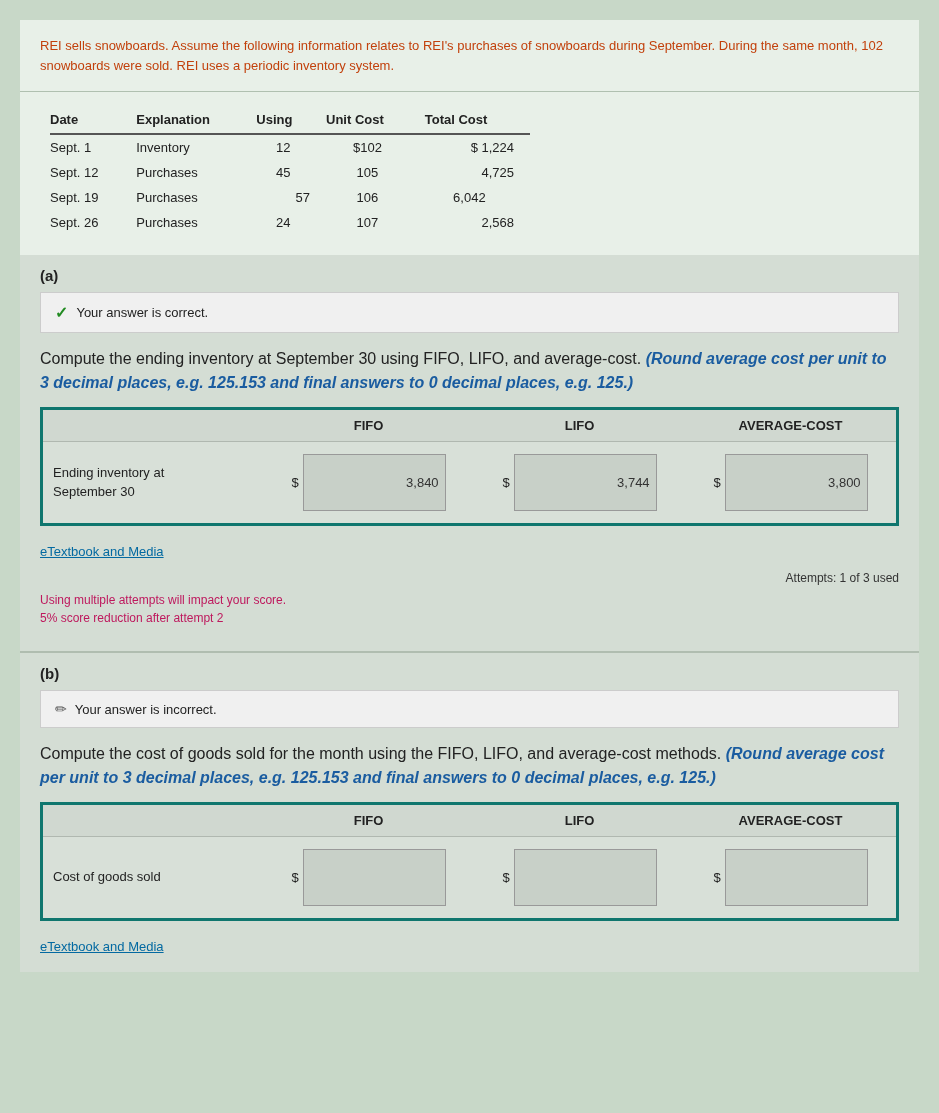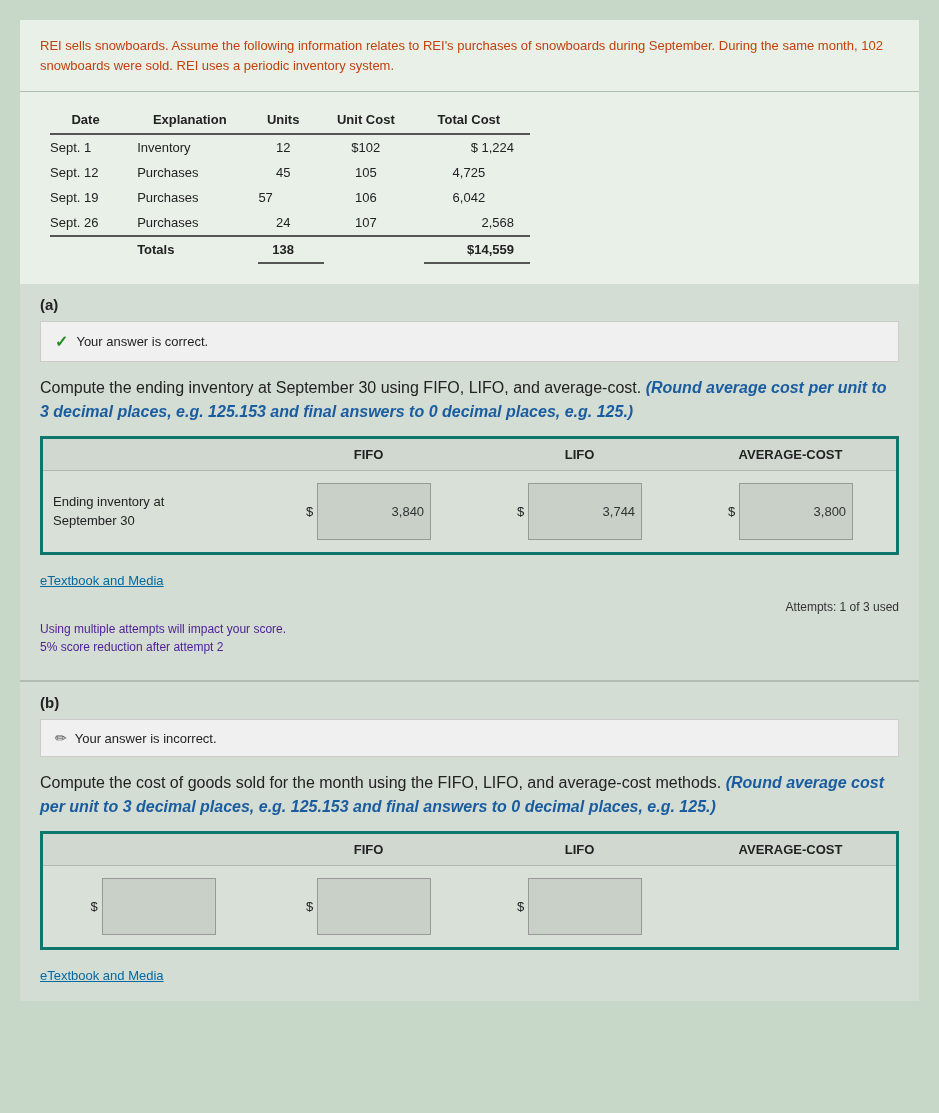--- a/index.html
+++ b/index.html
@@ -30,21 +30,21 @@
     .table-section {
       background: #e8f0e8;
       padding: 16px 30px 20px 30px;
       margin-bottom: 0;
     }
     table.data-table {
       border-collapse: collapse;
       width: 480px;
     }
     table.data-table th {
-      text-align: center;
+      text-align: left;
       font-weight: bold;
       padding: 4px 16px 6px 0;
       border-bottom: 2px solid #555;
       font-size: 13px;
     }
     table.data-table th:first-child {
       padding-left: 0;
     }
     table.data-table td {
       padding: 5px 16px 5px 0;
@@ -142,41 +142,41 @@
     }
     .dollar-sign {
       font-size: 13px;
       color: #222;
     }
     .input-field {
       border: 1px solid #999;
       background: #c8d0c8;
       padding: 20px 6px;
       font-size: 13px;
-      width: 114px;
+      width: 143px;
       text-align: right;
       color: #333;
     }
     .etextbook-link {
       color: #0369a1;
       text-decoration: underline;
       font-size: 13px;
       display: block;
       padding: 8px 20px;
       cursor: pointer;
     }
     .attempts-info {
       text-align: right;
       padding: 4px 20px 4px 20px;
       font-size: 12px;
       color: #333;
     }
     .score-note {
       font-size: 12px;
-      color: #4c1d95;
+      color: #be185d;
       padding: 2px 20px 14px 20px;
       line-height: 1.5;
     }
     .part-section {
       background: #d4ddd4;
       padding-bottom: 10px;
     }
     .separator-line {
       height: 2px;
       background: #b0bdb0;
@@ -191,61 +191,54 @@
   <div class="intro-box">
     <p class="intro-text">REI sells snowboards. Assume the following information relates to REI's purchases of snowboards during September. During the same month, 102 snowboards were sold. REI uses a periodic inventory system.</p>
   </div>
 
   <div class="table-section">
     <table class="data-table">
       <thead>
         <tr>
           <th>Date</th>
           <th>Explanation</th>
-          <th>Units</th>
+          <th>Using</th>
           <th>Unit Cost</th>
           <th>Total Cost</th>
         </tr>
       </thead>
       <tbody id="table-body">
       <tr>
       <td>Sept. 1</td>
       <td>Inventory</td>
       <td style="text-align:center">12</td>
       <td style="text-align:center">$102</td>
       <td style="text-align:right">$ 1,224</td>
     </tr>
           <tr>
       <td>Sept. 12</td>
       <td>Purchases</td>
       <td style="text-align:center">45</td>
       <td style="text-align:center">105</td>
-      <td style="text-align:center">4,725</td>
+      <td style="text-align:right">4,725</td>
     </tr>
           <tr>
       <td>Sept. 19</td>
       <td>Purchases</td>
-      <td style="text-align:left">57</td>
+      <td style="text-align:right">57</td>
       <td style="text-align:center">106</td>
       <td style="text-align:center">6,042</td>
     </tr>
           <tr>
       <td>Sept. 26</td>
       <td>Purchases</td>
       <td style="text-align:center">24</td>
       <td style="text-align:center">107</td>
       <td style="text-align:right">2,568</td>
     </tr>
-          <tr class="totals-row">
-    <td></td>
-    <td>Totals</td>
-    <td style="text-align:center;border-bottom:2px solid #555">138</td>
-    <td></td>
-    <td style="text-align:right;border-bottom:2px solid #555">$14,559</td>
-  </tr>
         </tbody>
     </table>
   </div>
 
   <div class="part-section">
     <div class="section-label">(a)</div>
 
     <div class="answer-correct-box">
       <span class="checkmark-icon">✓</span>
       <span>Your answer is correct.</span>
@@ -308,20 +301,23 @@
     </div>
 
     <div class="answer-grid">
       <div class="answer-grid-header">
         <div class="answer-grid-header-cell"></div>
         <div class="answer-grid-header-cell">FIFO</div>
         <div class="answer-grid-header-cell">LIFO</div>
         <div class="answer-grid-header-cell">AVERAGE-COST</div>
       </div>
       <div class="answer-grid-row">
+        <div class="answer-grid-label">
+          Cost of goods sold
+        </div>
         <div class="answer-grid-cell">
           <span class="dollar-sign">$</span>
           <input class="input-field" type="text" value="" placeholder="" style="">
         </div>
         <div class="answer-grid-cell">
           <span class="dollar-sign">$</span>
           <input class="input-field" type="text" value="" placeholder="" style="">
         </div>
         <div class="answer-grid-cell">
           <span class="dollar-sign">$</span>

